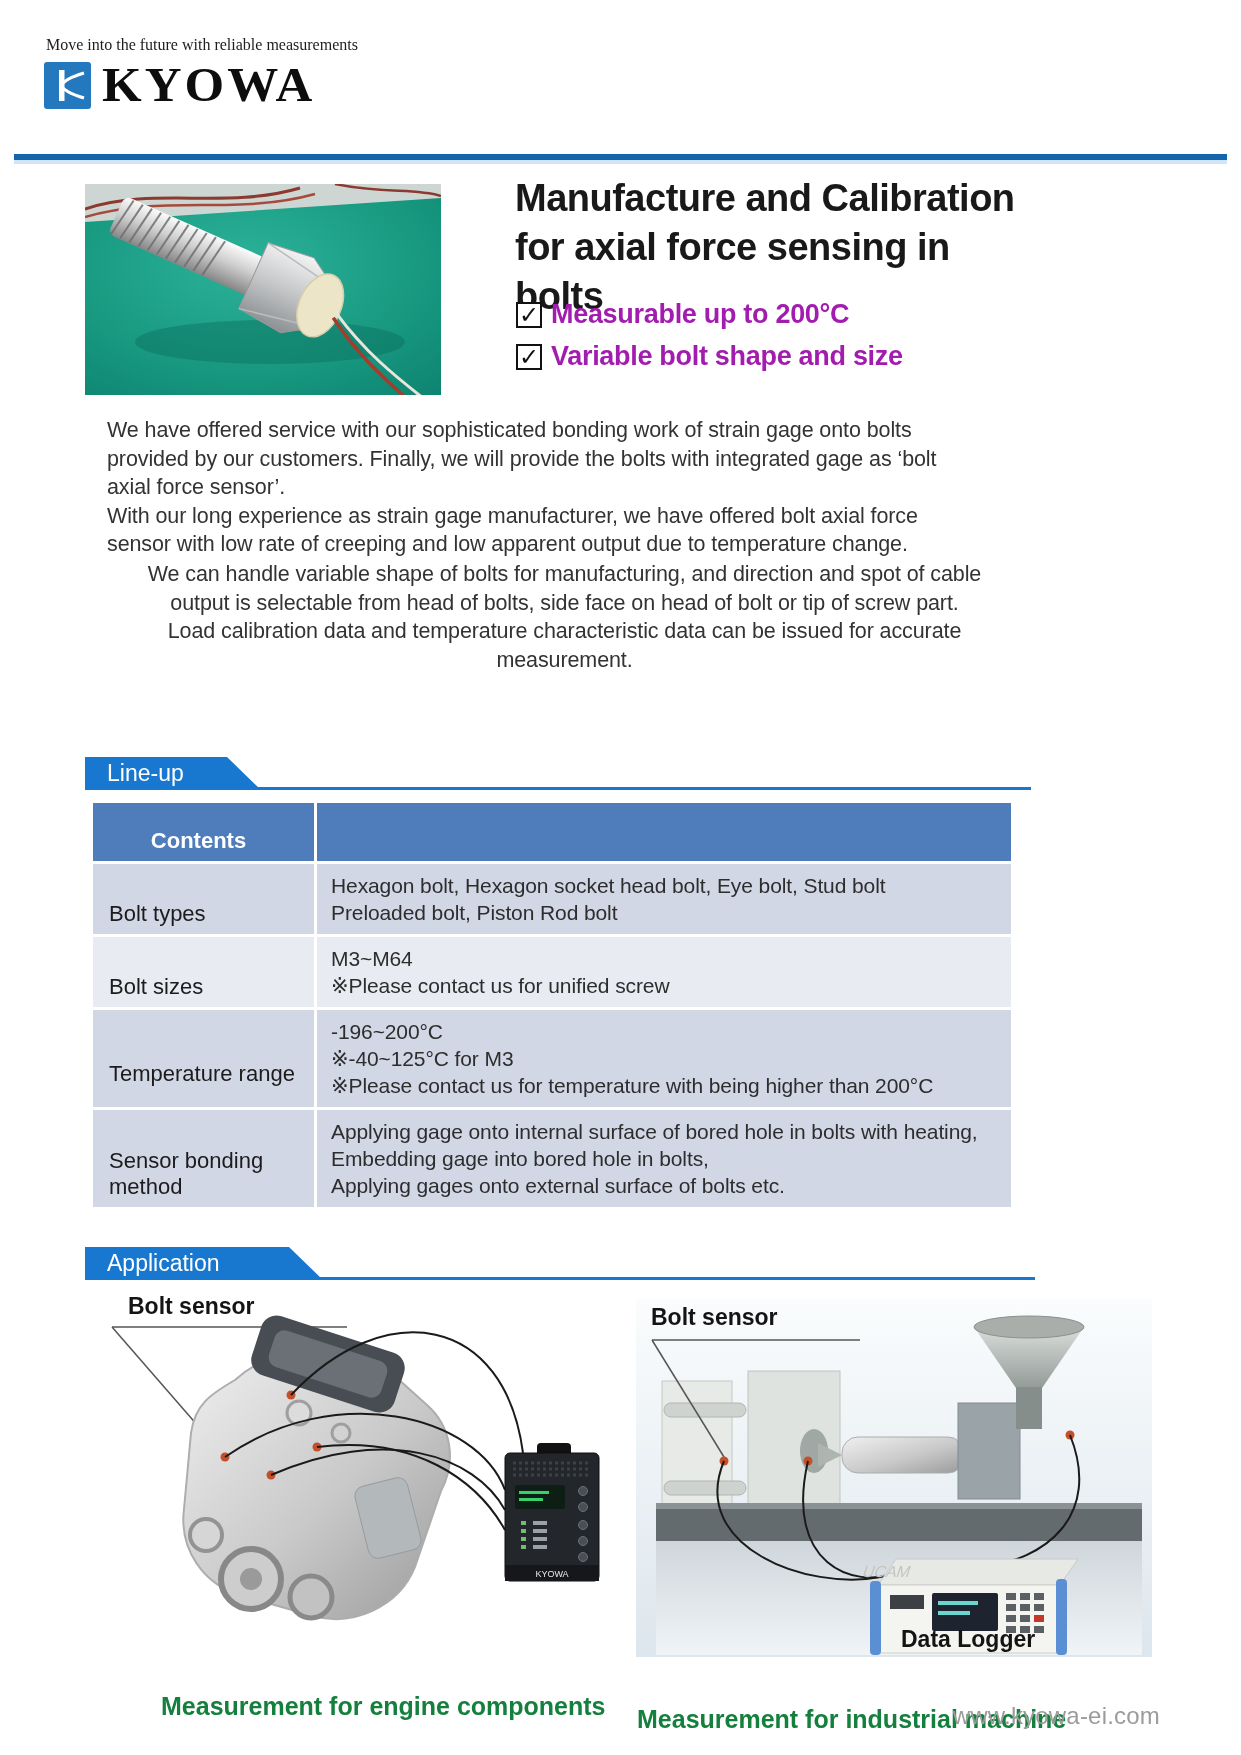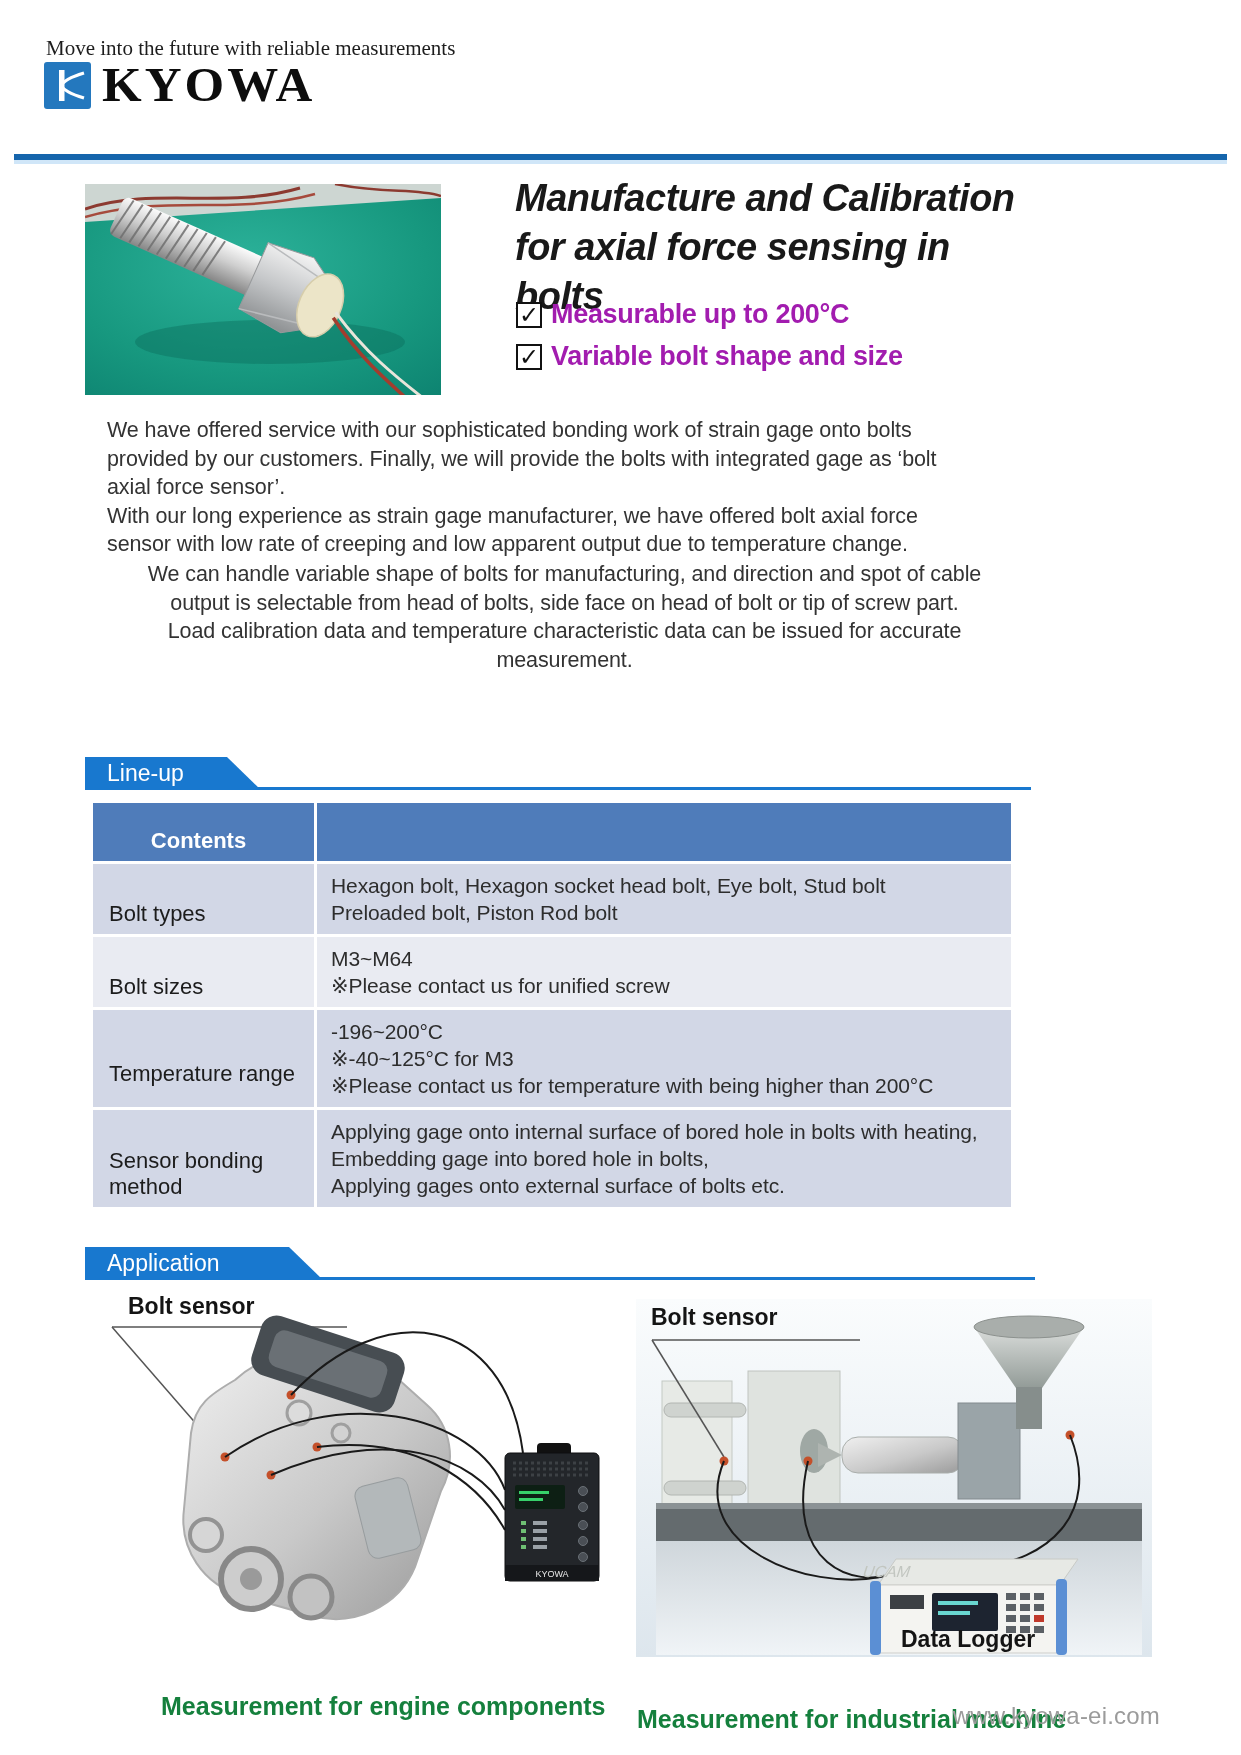--- a/index.html
+++ b/index.html
@@ -5,38 +5,38 @@
   html,body { margin:0; padding:0; background:#e9e9e9; }
   .page {
     position:relative; width:1241px; height:1755px; margin:0 auto;
     background:#ffffff; overflow:hidden;
     font-family:"Liberation Sans","DejaVu Sans",sans-serif; color:#222;
   }
   
   .tagline {
     position:absolute; left:46px; top:36px;
     font-family:"Liberation Serif","DejaVu Serif",serif;
-    font-size:21px; color:#1d1d1d;
+    font-size:16px; color:#1d1d1d;
   }
   .logo-row { position:absolute; left:44px; top:62px; display:flex; align-items:center; gap:11px; }
   .logo-mark { width:47px; height:47px; display:block; }
   .logo-text {
     font-family:"Liberation Serif","DejaVu Serif",serif; font-weight:bold;
     font-size:51px; line-height:47px; letter-spacing:3px; color:#0d0d0d;
     transform:scaleY(.96);
   }
   .top-rule {
     position:absolute; left:14px; right:14px; top:154px; height:6px;
     background:#1565ac; box-shadow:0 4px 0 rgba(150,200,240,.45);
   }
   
   .photo { position:absolute; left:85px; top:184px; width:356px; height:211px; }
   .hero-title {
     position:absolute; left:515px; top:174px; width:520px;
-    font-size:38px; line-height:49px; font-weight:bold; color:#191919; letter-spacing:-.5px;font-style:italic;
+    font-size:38px; line-height:49px; font-weight:bold; color:#191919; letter-spacing:-.5px;
   }
   .feature { position:absolute; left:516px; display:flex; align-items:center; gap:9px; }
   .feature .box {
     width:26px; height:26px; border:2.5px solid #111; box-sizing:border-box;
     display:flex; align-items:center; justify-content:center; background:#fff;
     font-size:24px; font-weight:bold; color:#111; line-height:1;
   }
   .feature .txt { font-size:27px; font-weight:bold; color:#a21caf; letter-spacing:-.3px; }
   #feature-0 { top:299px; }
   #feature-1 { top:341px; }

